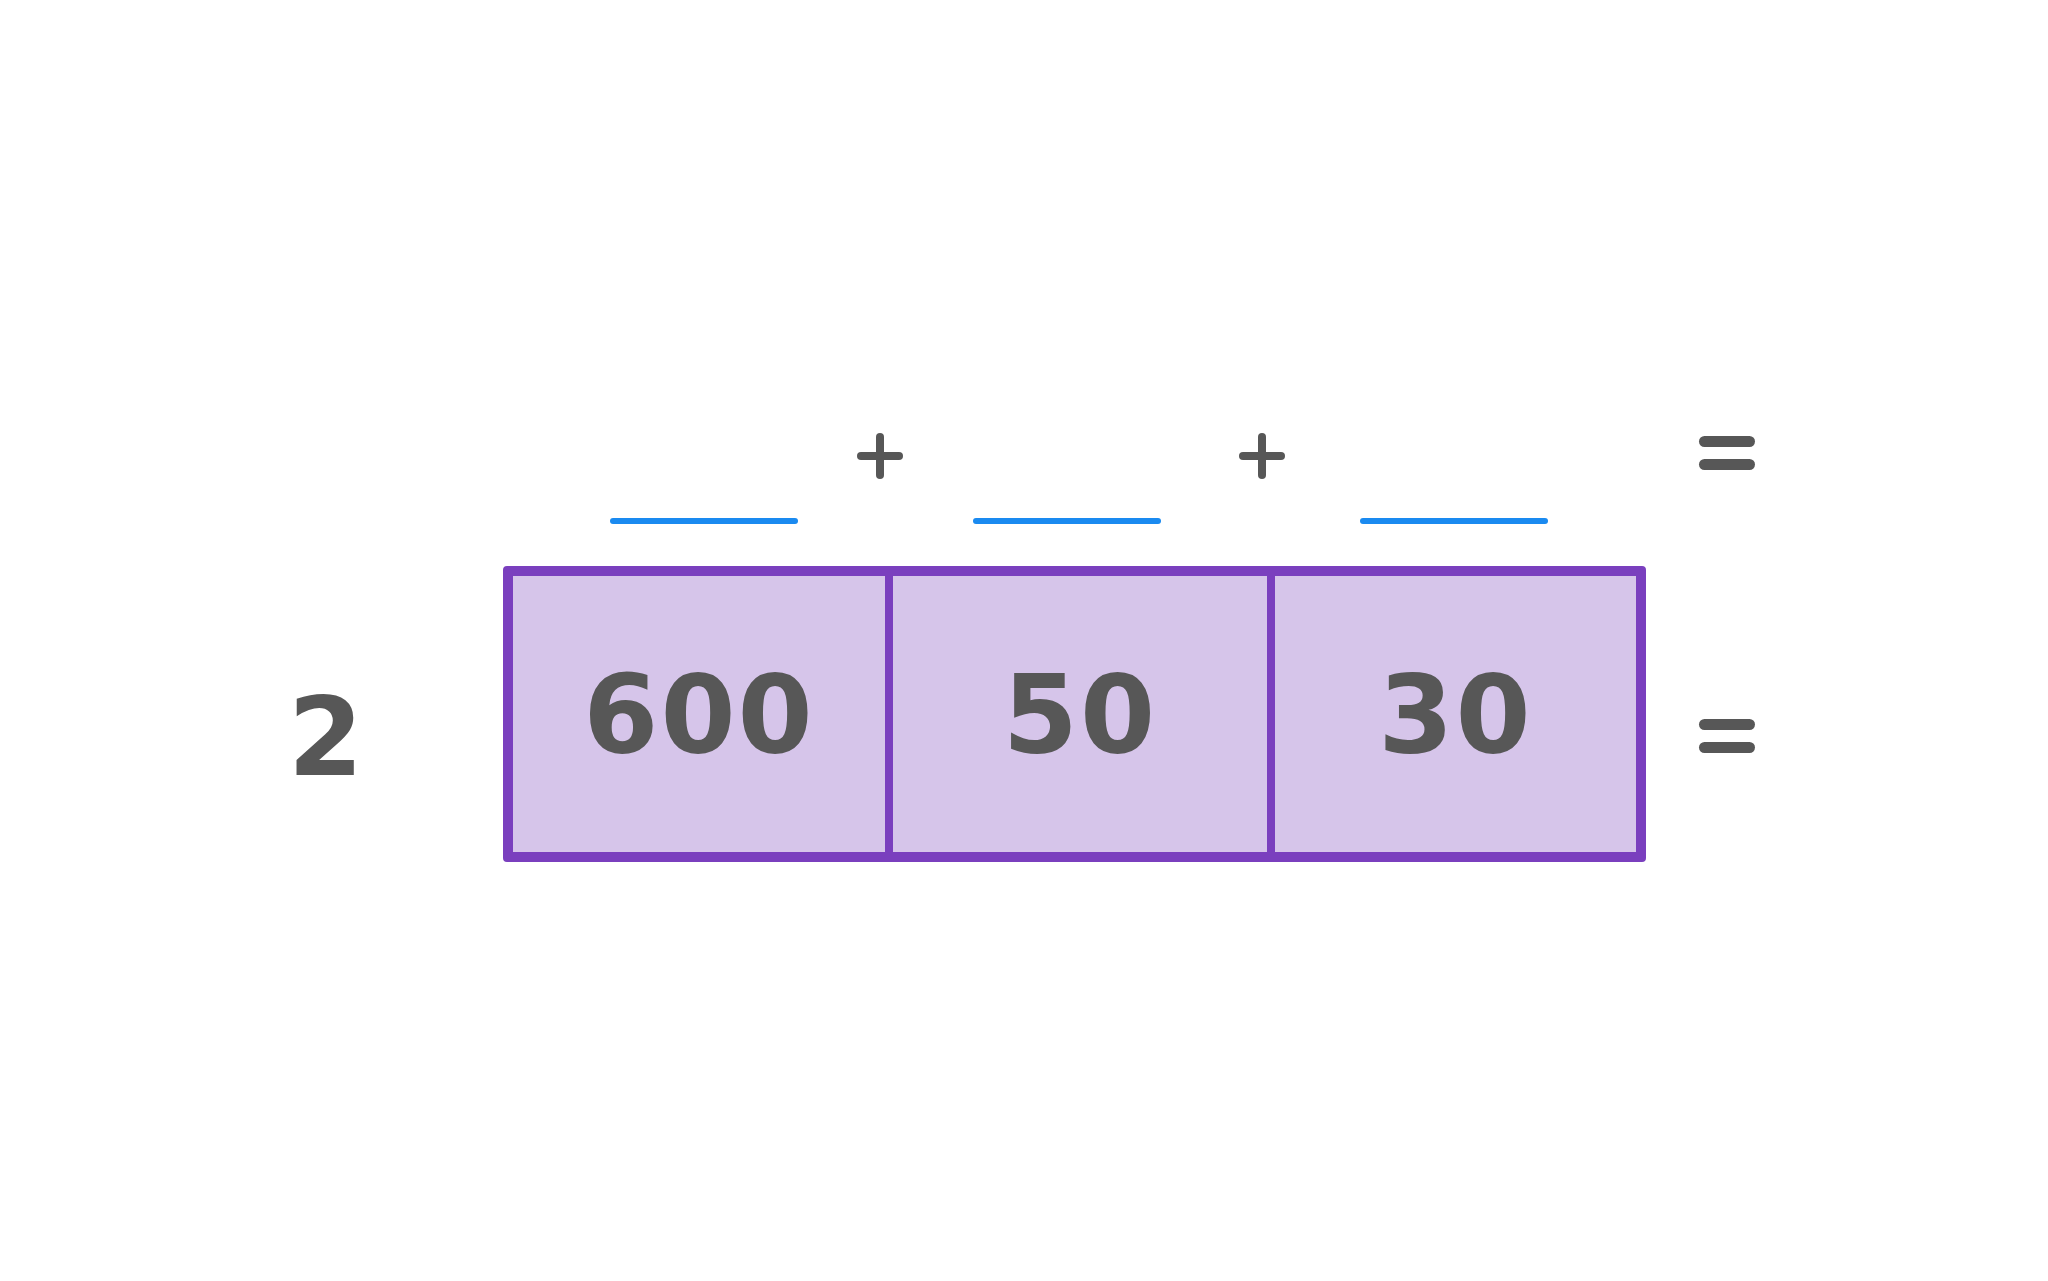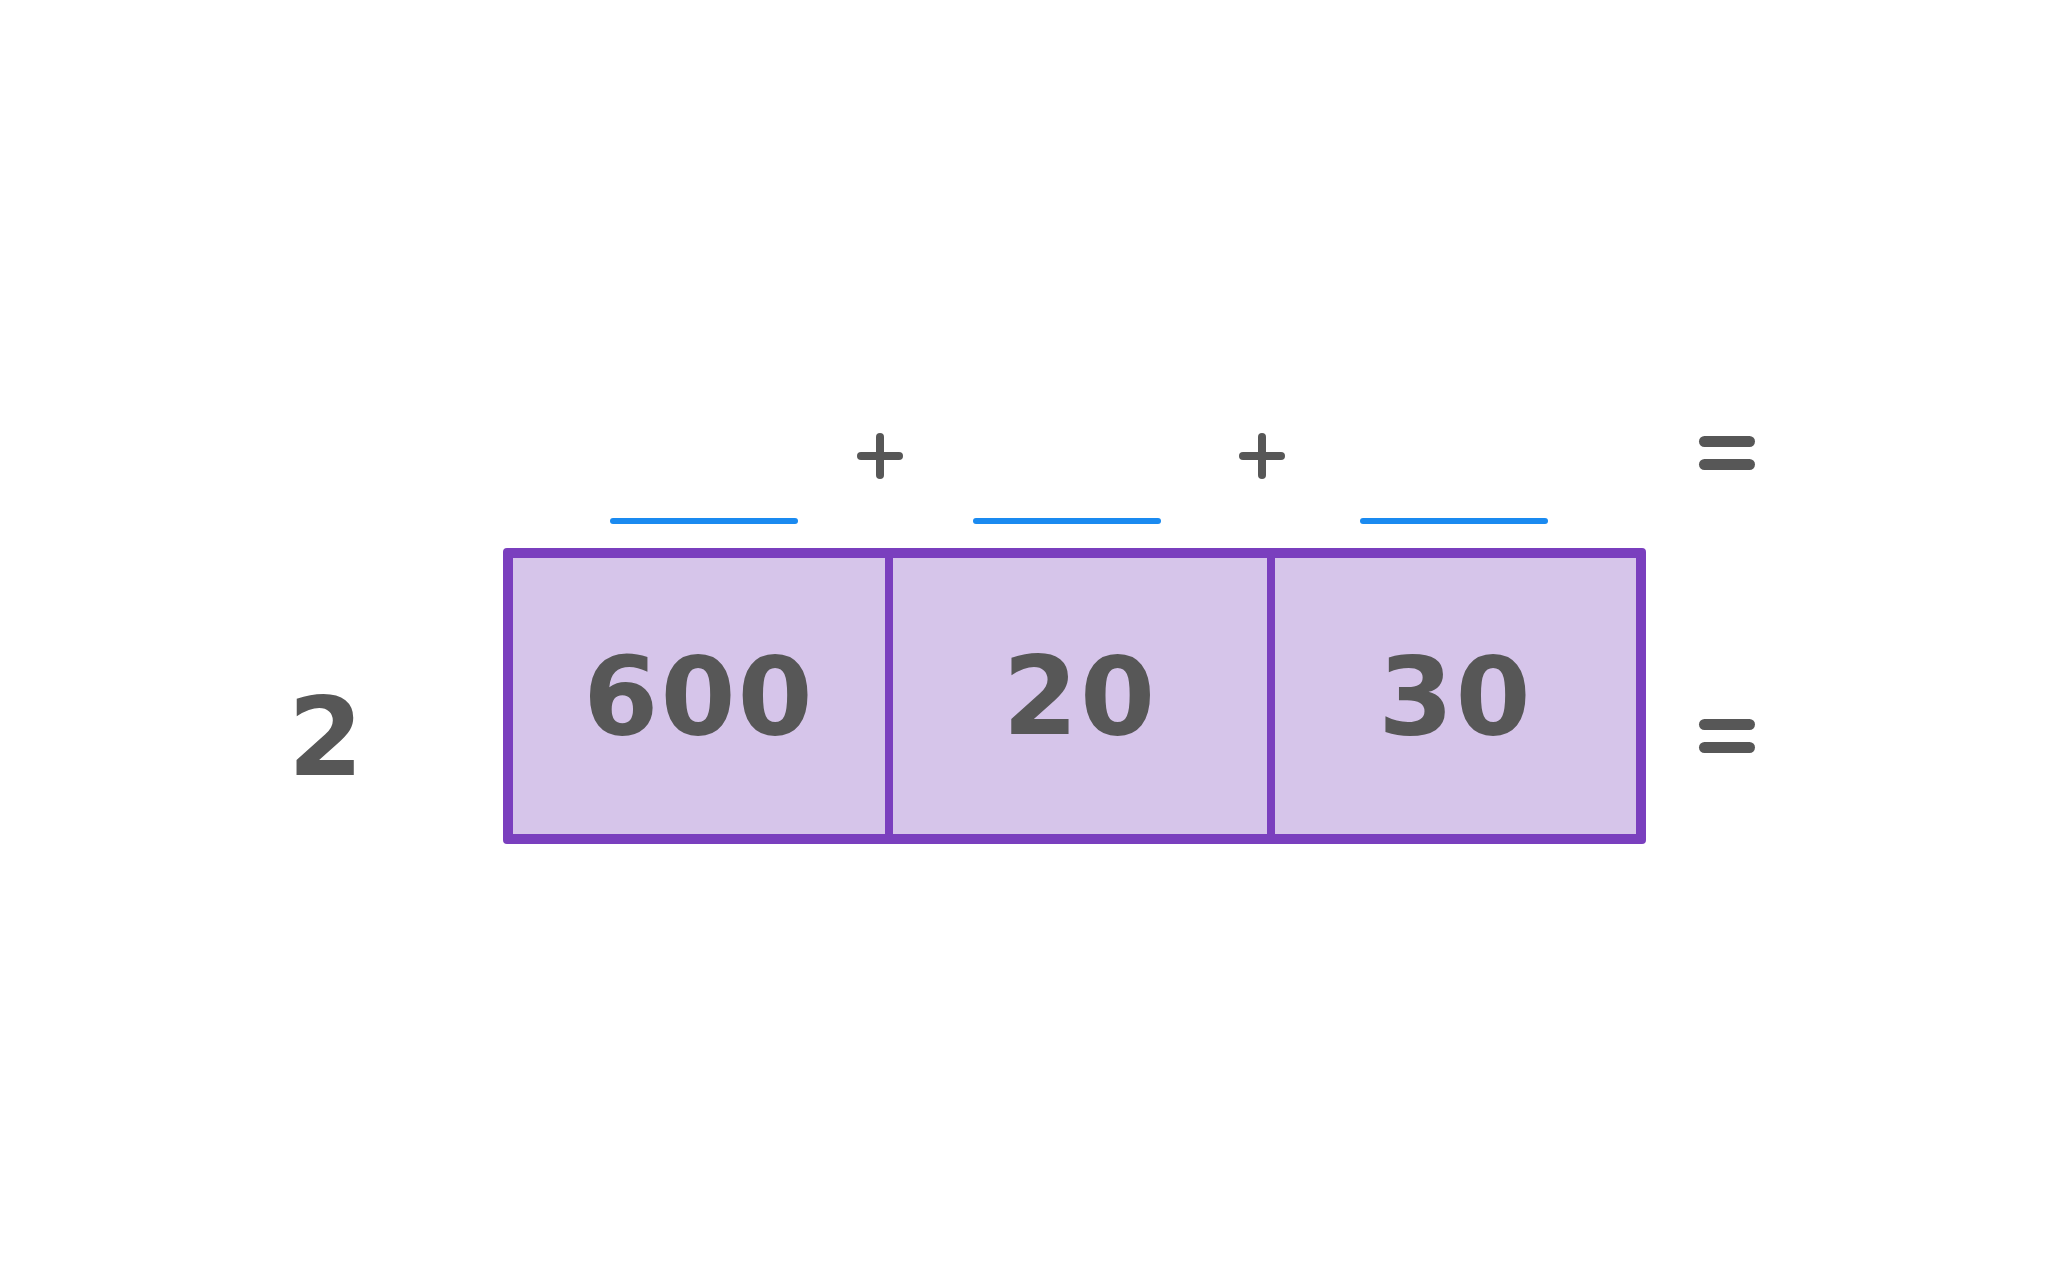--- a/index.html
+++ b/index.html
@@ -27,26 +27,26 @@
 
   <div class="blank-line" style="left: 610px; top: 518px; width: 188px; background: rgb(26, 138, 240);"></div>
   <div class="op-plus" style="left:857px; top:433px;"></div>
   <div class="blank-line" style="left: 973px; top: 518px; width: 188px; background: rgb(26, 138, 240);"></div>
   <div class="op-plus" style="left:1239px; top:433px;"></div>
   <div class="blank-line" style="left: 1360px; top: 518px; width: 188px; background: rgb(26, 138, 240);"></div>
   <div class="op-eq" style="left:1699px; top:436px;"></div>
 
   <div class="factor" style="left: 288px; top: 684px; color: rgb(87, 87, 87);">2</div>
 
-  <div class="area-box" style="left:503px; top:548px; width:1143px; height:296px; border:10px solid #7a3fbe; background:#d6c5ea;">
+  <div class="area-box" style="left:503px; top:566px; width:1143px; height:296px; border:10px solid #7a3fbe; background:#d6c5ea;">
     <div class="cell" style="width:372px; color:#575757;">
       <span>600</span>
     </div>
     <div class="cell" style="width:382px; color:#575757; border-left:8px solid #7a3fbe;">
-      <span>20</span>
+      <span>50</span>
     </div>
     <div class="cell" style="flex:1; color:#575757; border-left:8px solid #7a3fbe;">
       <span>30</span>
     </div>
   </div>
 
   <div class="op-eq" style="left:1699px; top:719px;"></div>
 </div>
 
 </body></html>

